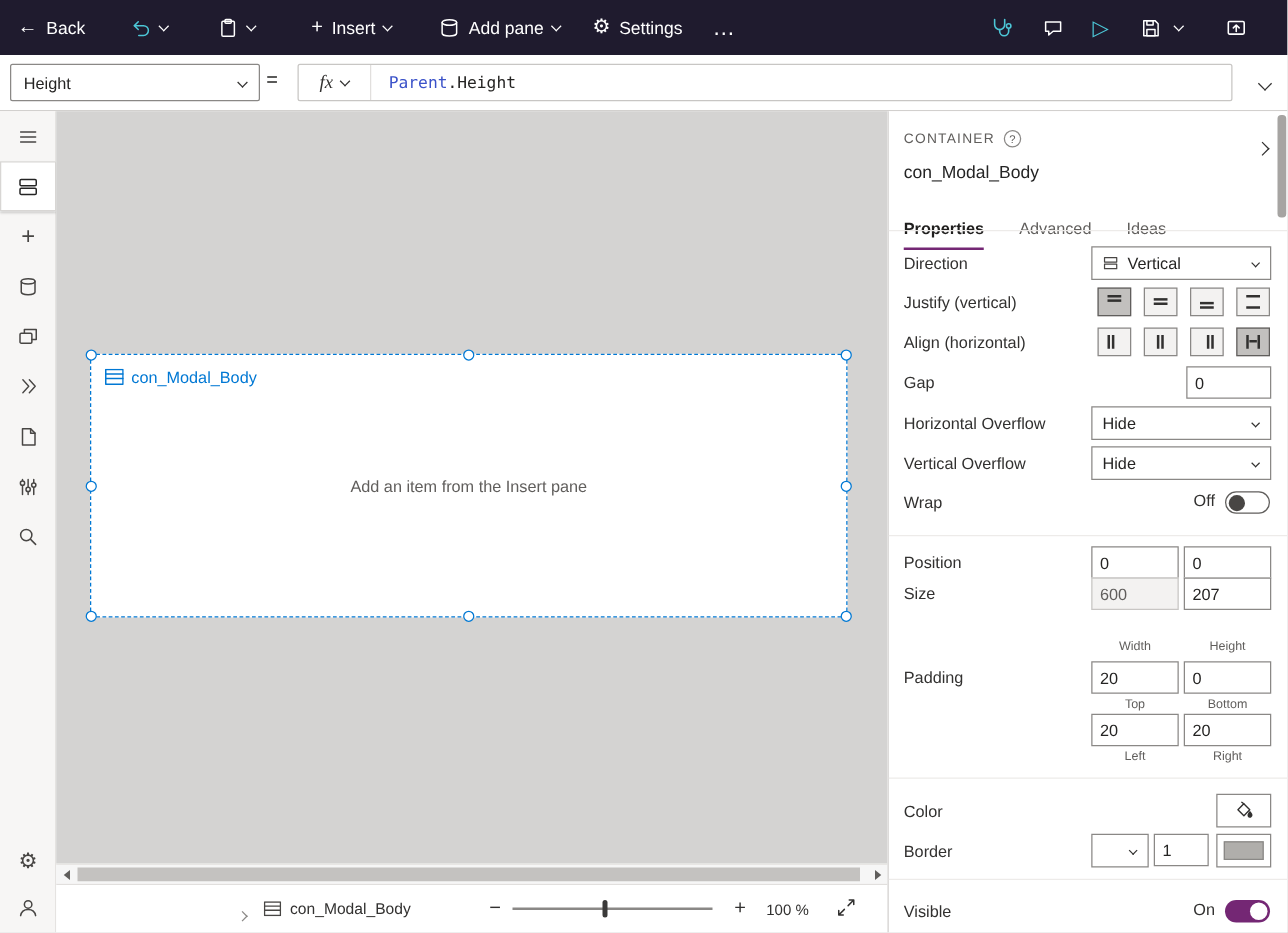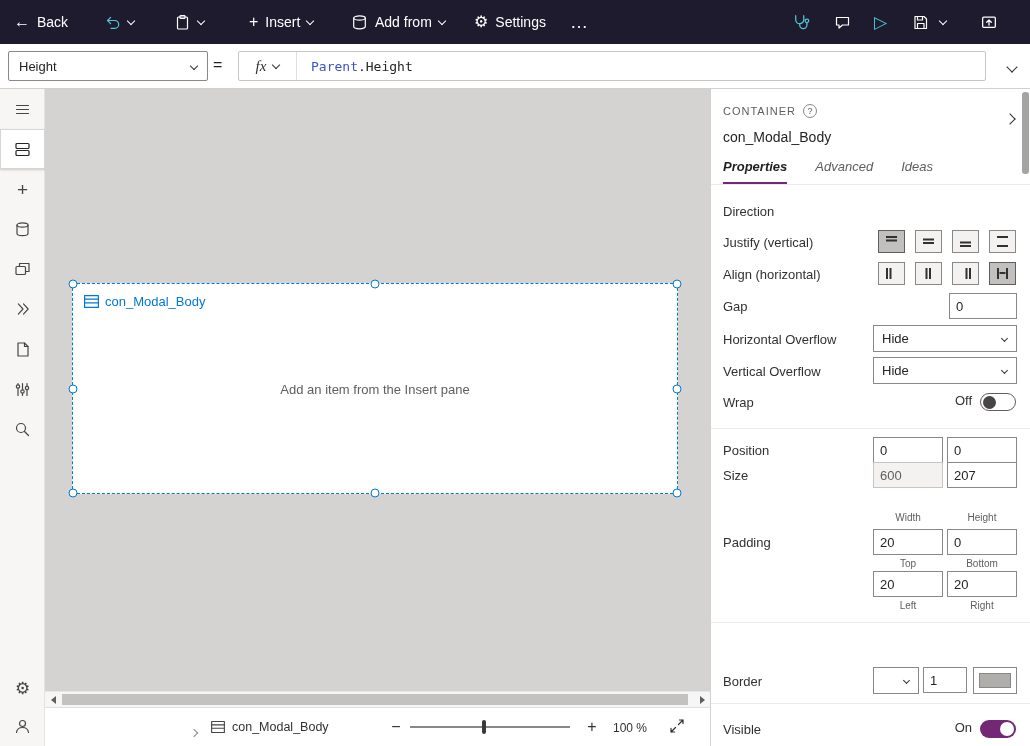--- a/index.html
+++ b/index.html
@@ -63,21 +63,21 @@
   .zval{position:absolute;left:568px;top:13px;width:50px;font-size:12px;color:#323130;}
   .zfit{position:absolute;left:624px;top:10px;color:#323130;cursor:pointer;}
 
   
   .panel{position:absolute;left:710px;top:89px;width:320px;height:657px;background:#fff;border-left:1px solid #d2d0ce;}
   .ptype{position:absolute;left:12px;top:15px;font-size:11px;letter-spacing:1px;color:#605e5c;display:flex;align-items:center;gap:7px;}
   .help-c{width:14px;height:14px;border:1px solid #8a8886;border-radius:50%;font-size:9px;letter-spacing:0;display:flex;align-items:center;justify-content:center;color:#605e5c;cursor:pointer;}
   .pcollapse{position:absolute;right:16px;top:22px;color:#323130;cursor:pointer;}
   .pcollapse .cv{width:8px;height:8px;}
   .pname{position:absolute;left:12px;top:40px;font-size:14px;color:#242424;}
-  .ptabs{position:absolute;left:12px;top:70px;display:flex;gap:28px;height:25px;font-style:italic;}
+  .ptabs{position:absolute;left:12px;top:86px;display:flex;gap:28px;height:25px;}
   .ptab{font-size:13px;color:#605e5c;cursor:pointer;padding-bottom:6px;}
   .ptab.selected{color:#201f1e;font-weight:700;border-bottom:2px solid #742774;}
   .pdivider{position:absolute;left:0;width:100%;height:1px;background:#edebe9;}
   .prow{position:absolute;left:0;width:100%;}
   .plabel{position:absolute;left:12px;top:50%;transform:translateY(-50%);color:#323130;}
   .pdrop{position:absolute;height:27px;border:1px solid #8a8886;background:#fff;display:flex;align-items:center;gap:7px;padding:0 8px;color:#252423;cursor:pointer;}
   .pdrop .cv{position:absolute;right:9px;color:#323130;width:5px;height:5px;}
   .pinput{position:absolute;height:26px;border:1px solid #8a8886;border-radius:0;font-size:13px;padding:0 6px;font-family:"Liberation Sans",sans-serif;color:#252423;background:#fff;outline:none;}
   .pinput:disabled{background:#f3f2f1;color:#605e5c;border-color:#c8c6c4;}
   .sublabel{position:absolute;width:70px;text-align:center;font-size:10px;color:#605e5c;}
@@ -130,21 +130,21 @@
     <span class="cv"></span>
   </div>
 
   <div class="tb" style="left:347px">
     <span class="ico">
       <svg width="17" height="17" viewBox="0 0 17 17">
           <ellipse cx="8.5" cy="4" rx="5.8" ry="2.2"></ellipse>
           <path d="M2.7 4v8.6c0 1.2 2.6 2.2 5.8 2.2s5.8-1 5.8-2.2V4"></path>
         </svg>
     </span>
-    <span>Add from</span>
+    <span>Add pane</span>
     <span class="cv"></span>
   </div>
 
   <div class="tb" style="left:470px">
     <span class="glyph">⚙</span>
     <span>Settings</span>
   </div>
 
   <div class="tb" style="left:566px;font-size:18px">
     <span>…</span>
@@ -364,20 +364,30 @@
 
   <div class="ptabs">
     <div class="ptab selected">Properties</div>
     <div class="ptab">Advanced</div>
     <div class="ptab">Ideas</div>
   </div>
   <div class="pdivider" style="top:95px"></div>
 
   <div class="prow" style="top:108px;height:28px">
     <span class="plabel">Direction</span>
+    <div class="pdrop" style="left:162px;width:144px;top:0">
+      <span class="ico" style="color:#484644">
+        <svg width="13" height="13" viewBox="0 0 16 16">
+            <rect x="2" y="2.5" width="12" height="4.5"></rect>
+            <rect x="2" y="9" width="12" height="4.5"></rect>
+          </svg>
+      </span>
+      <span>Vertical</span>
+      <span class="cv"></span>
+    </div>
   </div>
 
   <div class="prow" style="top:141px;height:23px">
     <span class="plabel">Justify (vertical)</span>
     <div class="ibtn-group">
       <div class="ibtn sel">
           <svg width="15" height="15" viewBox="0 0 15 15">
             <rect x="2" y="2" width="11" height="2"></rect>
             <rect x="2" y="5.5" width="11" height="2"></rect>
           </svg>
@@ -492,20 +502,32 @@
   <span class="sublabel" style="left:236px;top:469px">Bottom</span>
   <div class="prow" style="top:482px;height:26px">
     <input class="pinput" style="left: 162px; width: 70px; top: 0px;" value="20">
     <input class="pinput" style="left: 236px; width: 70px; top: 0px;" value="20">
   </div>
   <span class="sublabel" style="left:162px;top:511px">Left</span>
   <span class="sublabel" style="left:236px;top:511px">Right</span>
 
   <div class="pdivider" style="top:533px"></div>
 
+  <div class="prow" style="top:546px;height:27px">
+    <span class="plabel">Color</span>
+    <div class="cbtn" style="left:262px;width:44px;top:0">
+      <span class="ico">
+        <svg width="15" height="15" viewBox="0 0 16 16" style="stroke:#323130">
+            <path d="M7.5 2.2 12.6 7.3 7.6 12.3 2.5 7.2l5-5z"></path>
+            <path d="M7.5 2.2 5.8 0.8"></path>
+            <path d="M13.6 10.2c.8 1.1.8 2.4 0 3-.6.5-1.6.4-2.1-.3-.5-.7-.3-1.7.4-2.7l.85-1.2z" fill="#323130"></path>
+          </svg>
+      </span>
+    </div>
+  </div>
 
   <div class="prow" style="top:578px;height:27px">
     <span class="plabel">Border</span>
     <div class="pdrop" style="left:162px;width:46px;top:0">
       <span class="cv"></span>
     </div>
     <input class="pinput" style="left: 212px; width: 44px; top: 0px;" value="1">
     <div class="cbtn" style="left:262px;width:44px;top:0">
       <span class="swatch-in"></span>
     </div>

